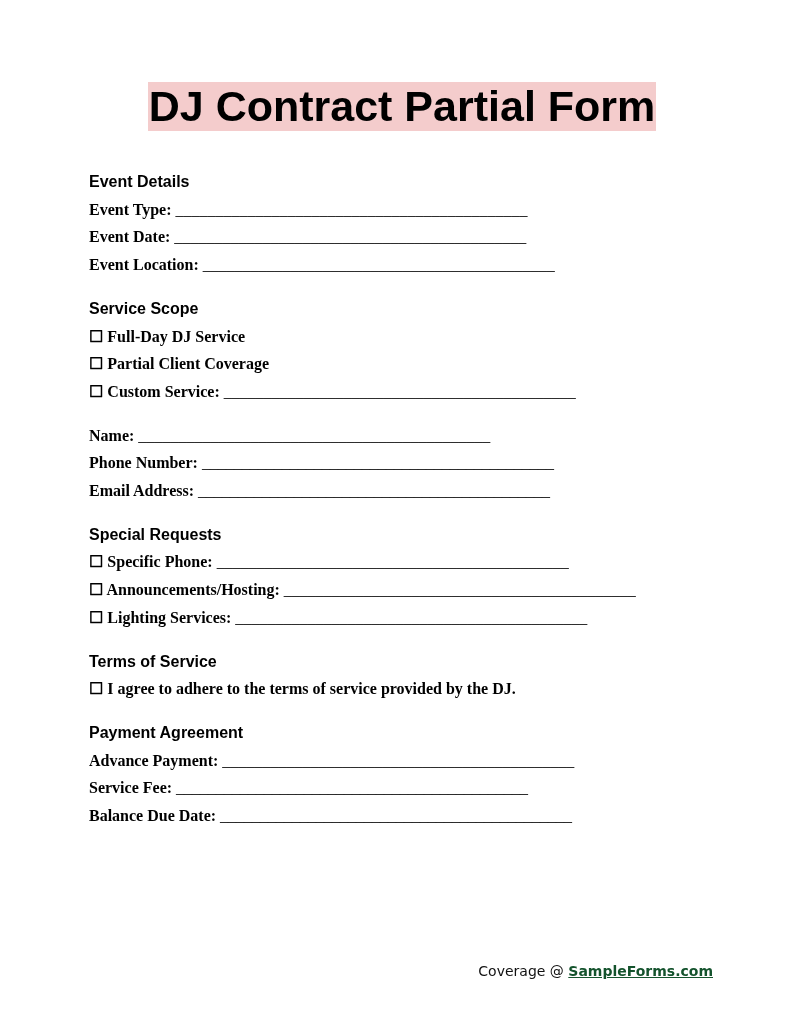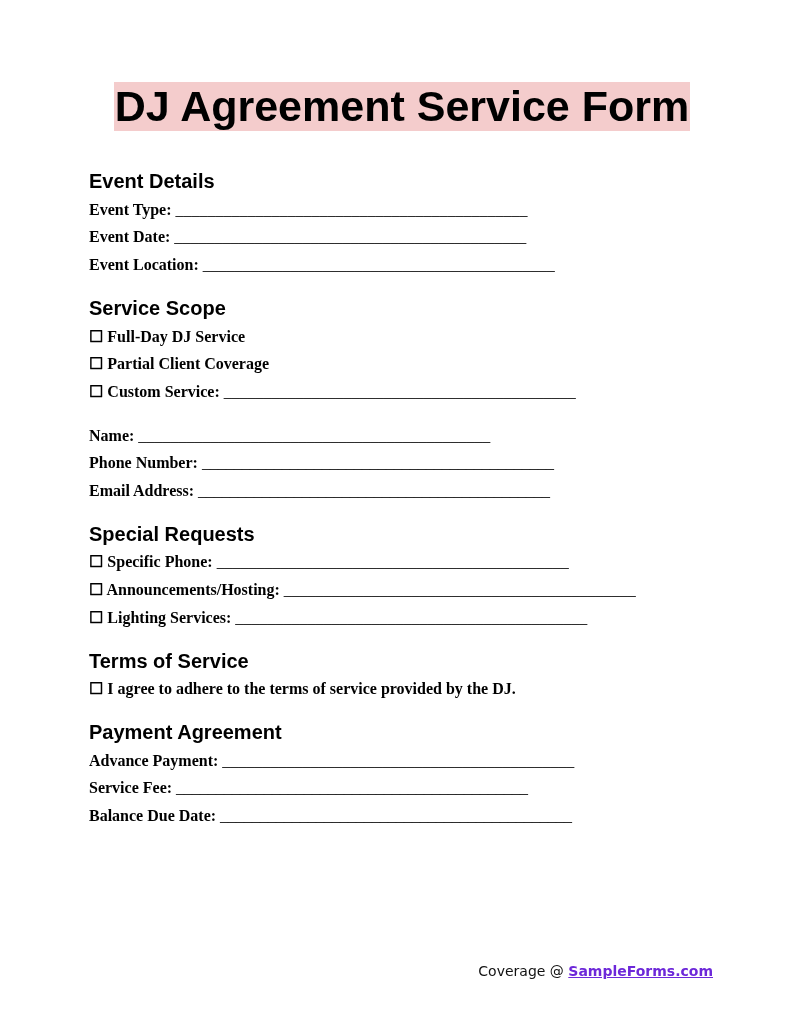--- a/index.html
+++ b/index.html
@@ -2,30 +2,30 @@
 <html><head>
   <meta charset="utf-8">
   <style>
     html, body { margin: 0; padding: 0; background: #ffffff; }
     body { width: 804px; height: 1030px; position: relative; overflow: hidden; font-family: "Liberation Sans", sans-serif; color: #000; }
     .title-wrap { position: absolute; top: 82px; left: 0; width: 804px; text-align: center; }
     .title { display: inline-block; background: #f4cccc; font-weight: bold; font-size: 43px; line-height: 49px; padding: 0 1px; }
     .content { position: absolute; top: 168px; left: 89px; width: 640px; height: 677px; overflow: hidden; }
     .section { margin-bottom: 16px; }
     .line { font-weight: bold; font-size: 16px; line-height: 27.7px; white-space: nowrap; font-family: Liberation Serif, serif; }
-    .heading { font-weight: bold; font-size: 20px; line-height: 27.7px; }
+    .heading { font-weight: bold; font-size: 16px; line-height: 27.7px; }
     .blank { font-weight: normal; letter-spacing: 0; }
     .footer { position: absolute; top: 963px; right: 91px; font-family: "DejaVu Sans", sans-serif; font-size: 14px; color: #111; }
-    .footer a { color: #6d28d9; font-weight: bold; text-decoration: underline; }
+    .footer a { color: #14532d; font-weight: bold; text-decoration: underline; }
   </style>
 </head>
 <body>
 
 <div class="title-wrap">
-  <span class="title">DJ Agreement Service Form</span>
+  <span class="title">DJ Contract Partial Form</span>
 </div>
 
 <div class="content">
 
   <div class="section">
     <div class="heading">Event Details</div>
     <div class="line"><span>Event Type:</span> <span class="blank">____________________________________________</span></div>
     <div class="line"><span>Event Date:</span> <span class="blank">____________________________________________</span></div>
     <div class="line"><span>Event Location:</span> <span class="blank">____________________________________________</span></div>
   </div>

